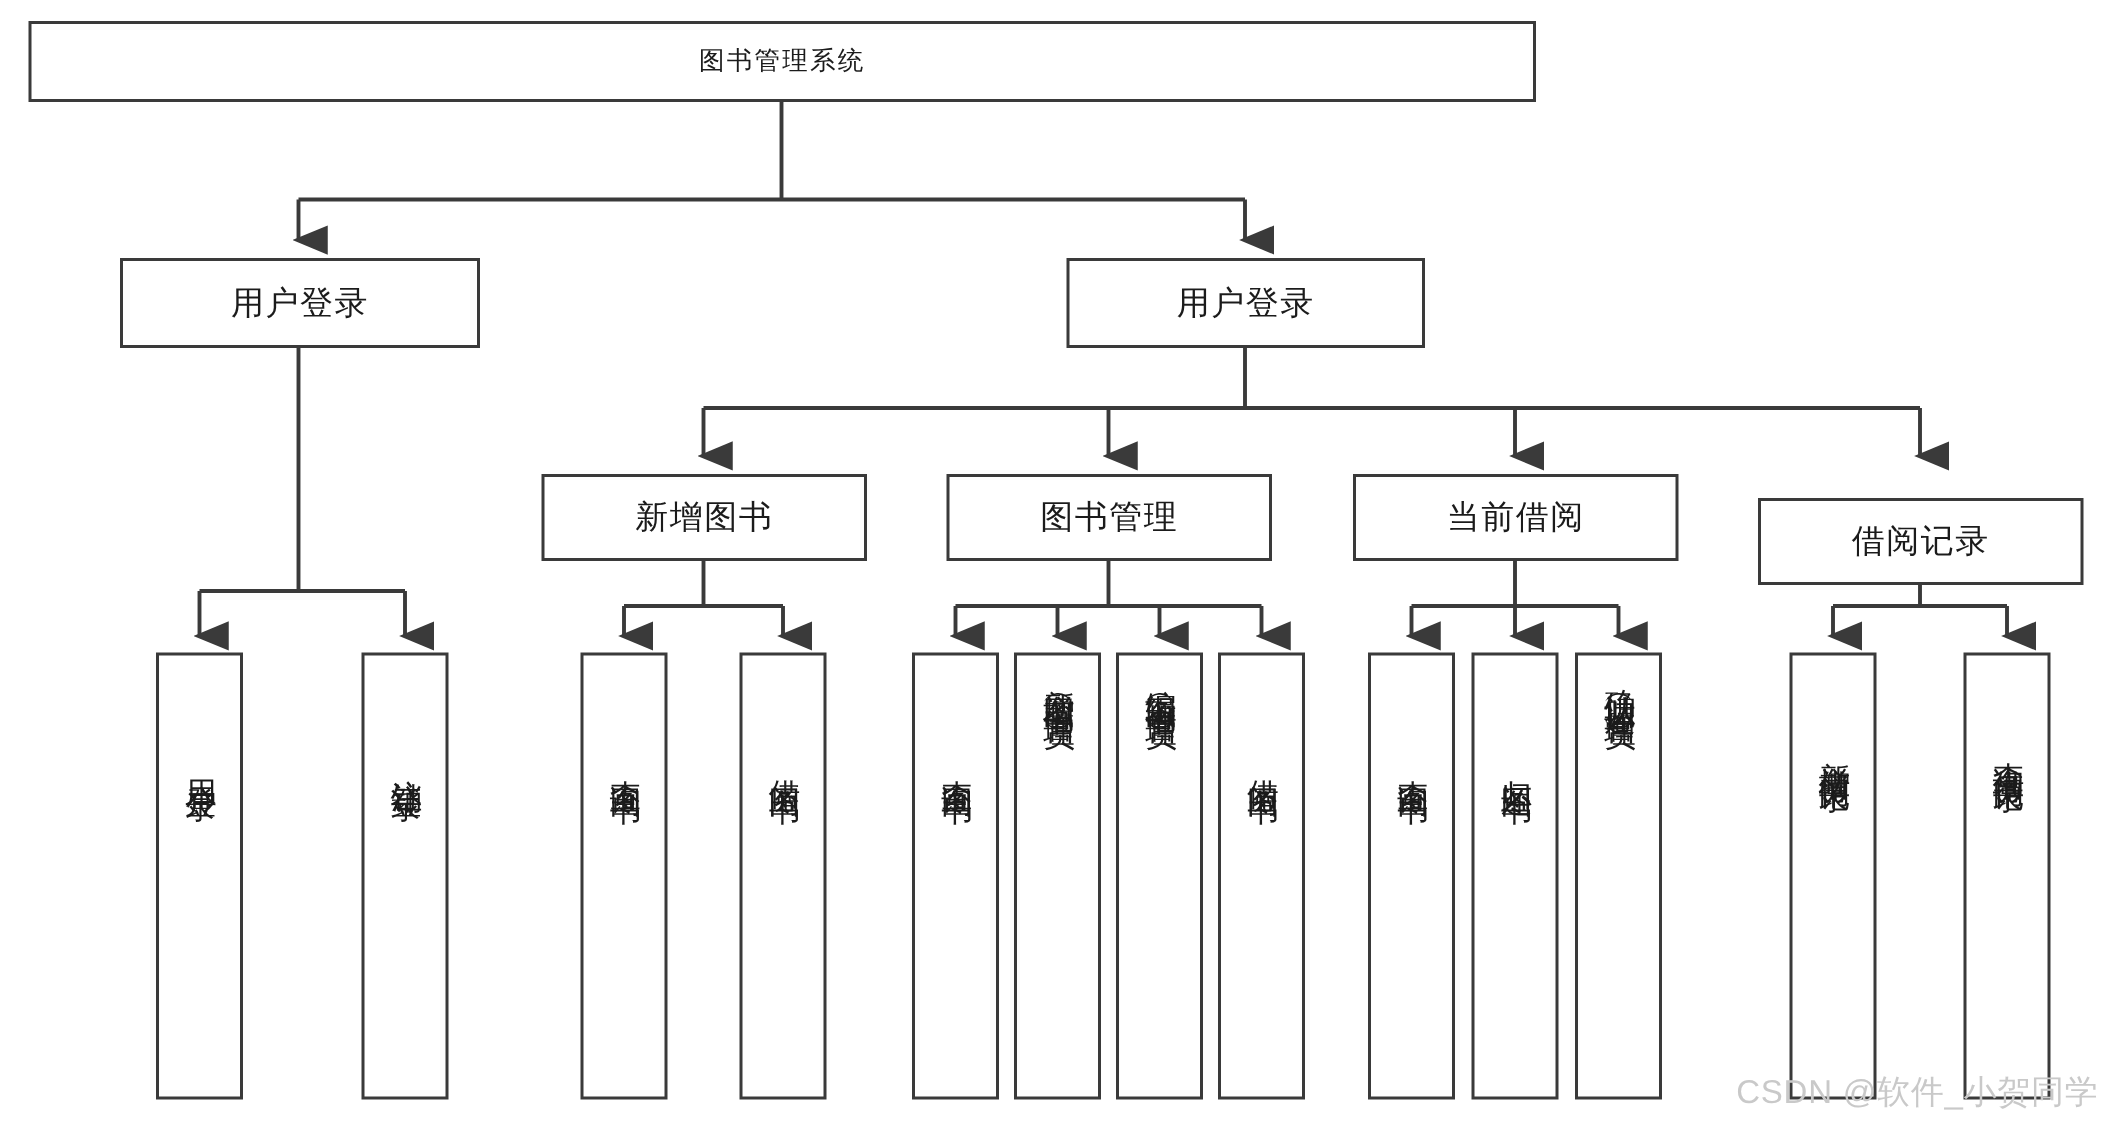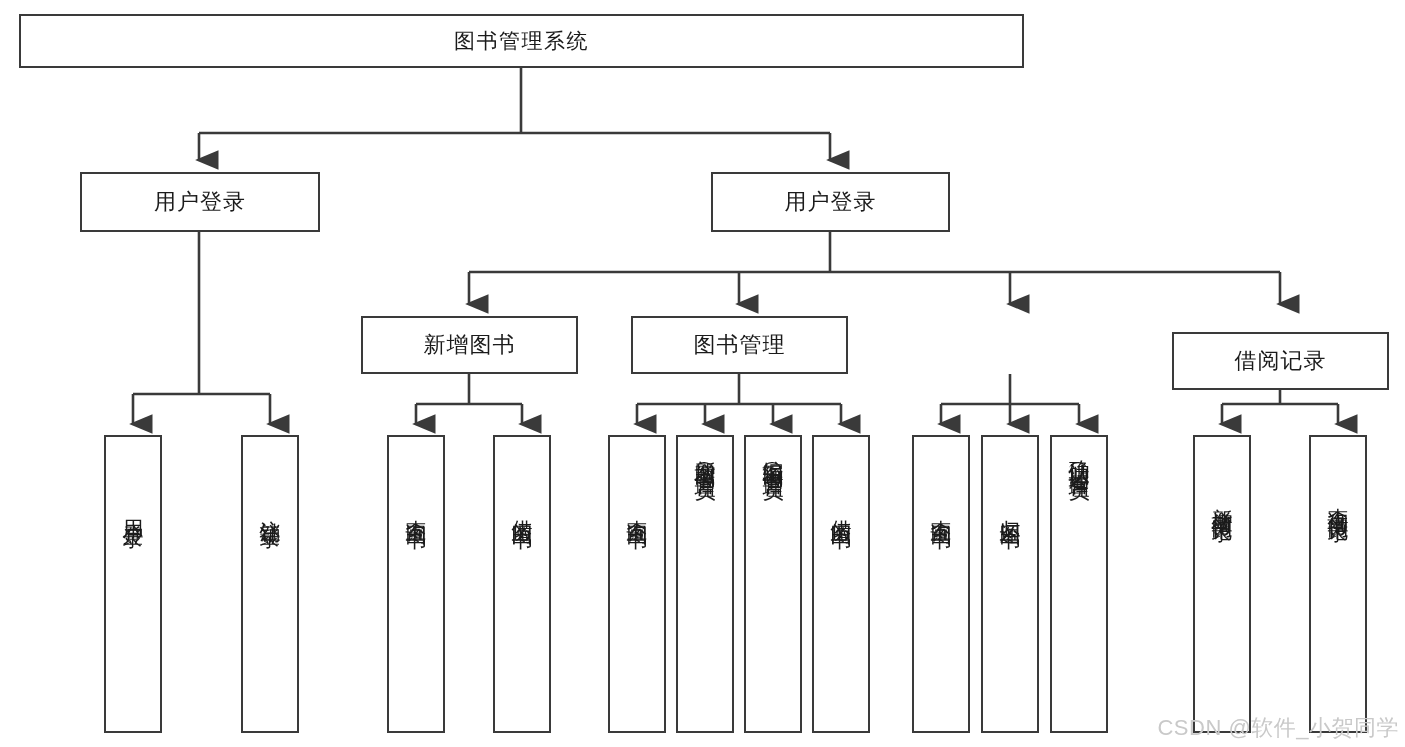--- a/index.html
+++ b/index.html
@@ -40,21 +40,21 @@
     text-align: center;
     line-height: 1.18;
     white-space: nowrap;
   }
   
   .node.horiz .node-label {
     font-size: 22px;
     letter-spacing: 1px;
   }
   .node.root .node-label {
-    font-size: 21px;
+    font-size: 17px;
     letter-spacing: 1.5px;
   }
   
   .node.vert {
     align-items: flex-start;
     justify-content: center;
     padding-top: 6px;
   }
   .node.vert .node-label {
     writing-mode: vertical-rl;
@@ -148,20 +148,23 @@
   </div>
 
   <div class="node horiz" style="left:361px; top:316px; width:217px; height:58px;">
     <span class="node-label">新增图书</span>
   </div>
 
   <div class="node horiz" style="left:631px; top:316px; width:217px; height:58px;">
     <span class="node-label">图书管理</span>
   </div>
 
+  <div class="node horiz" style="left:902px; top:316px; width:217px; height:58px;">
+    <span class="node-label">当前借阅</span>
+  </div>
 
   <div class="node horiz" style="left:1172px; top:332px; width:217px; height:58px;">
     <span class="node-label">借阅记录</span>
   </div>
 
   <div class="node vert short" style="left:104px; top:435px; width:58px; height:298px;">
     <span class="node-label">用户登录</span>
   </div>
 
   <div class="node vert short" style="left:241px; top:435px; width:58px; height:298px;">

